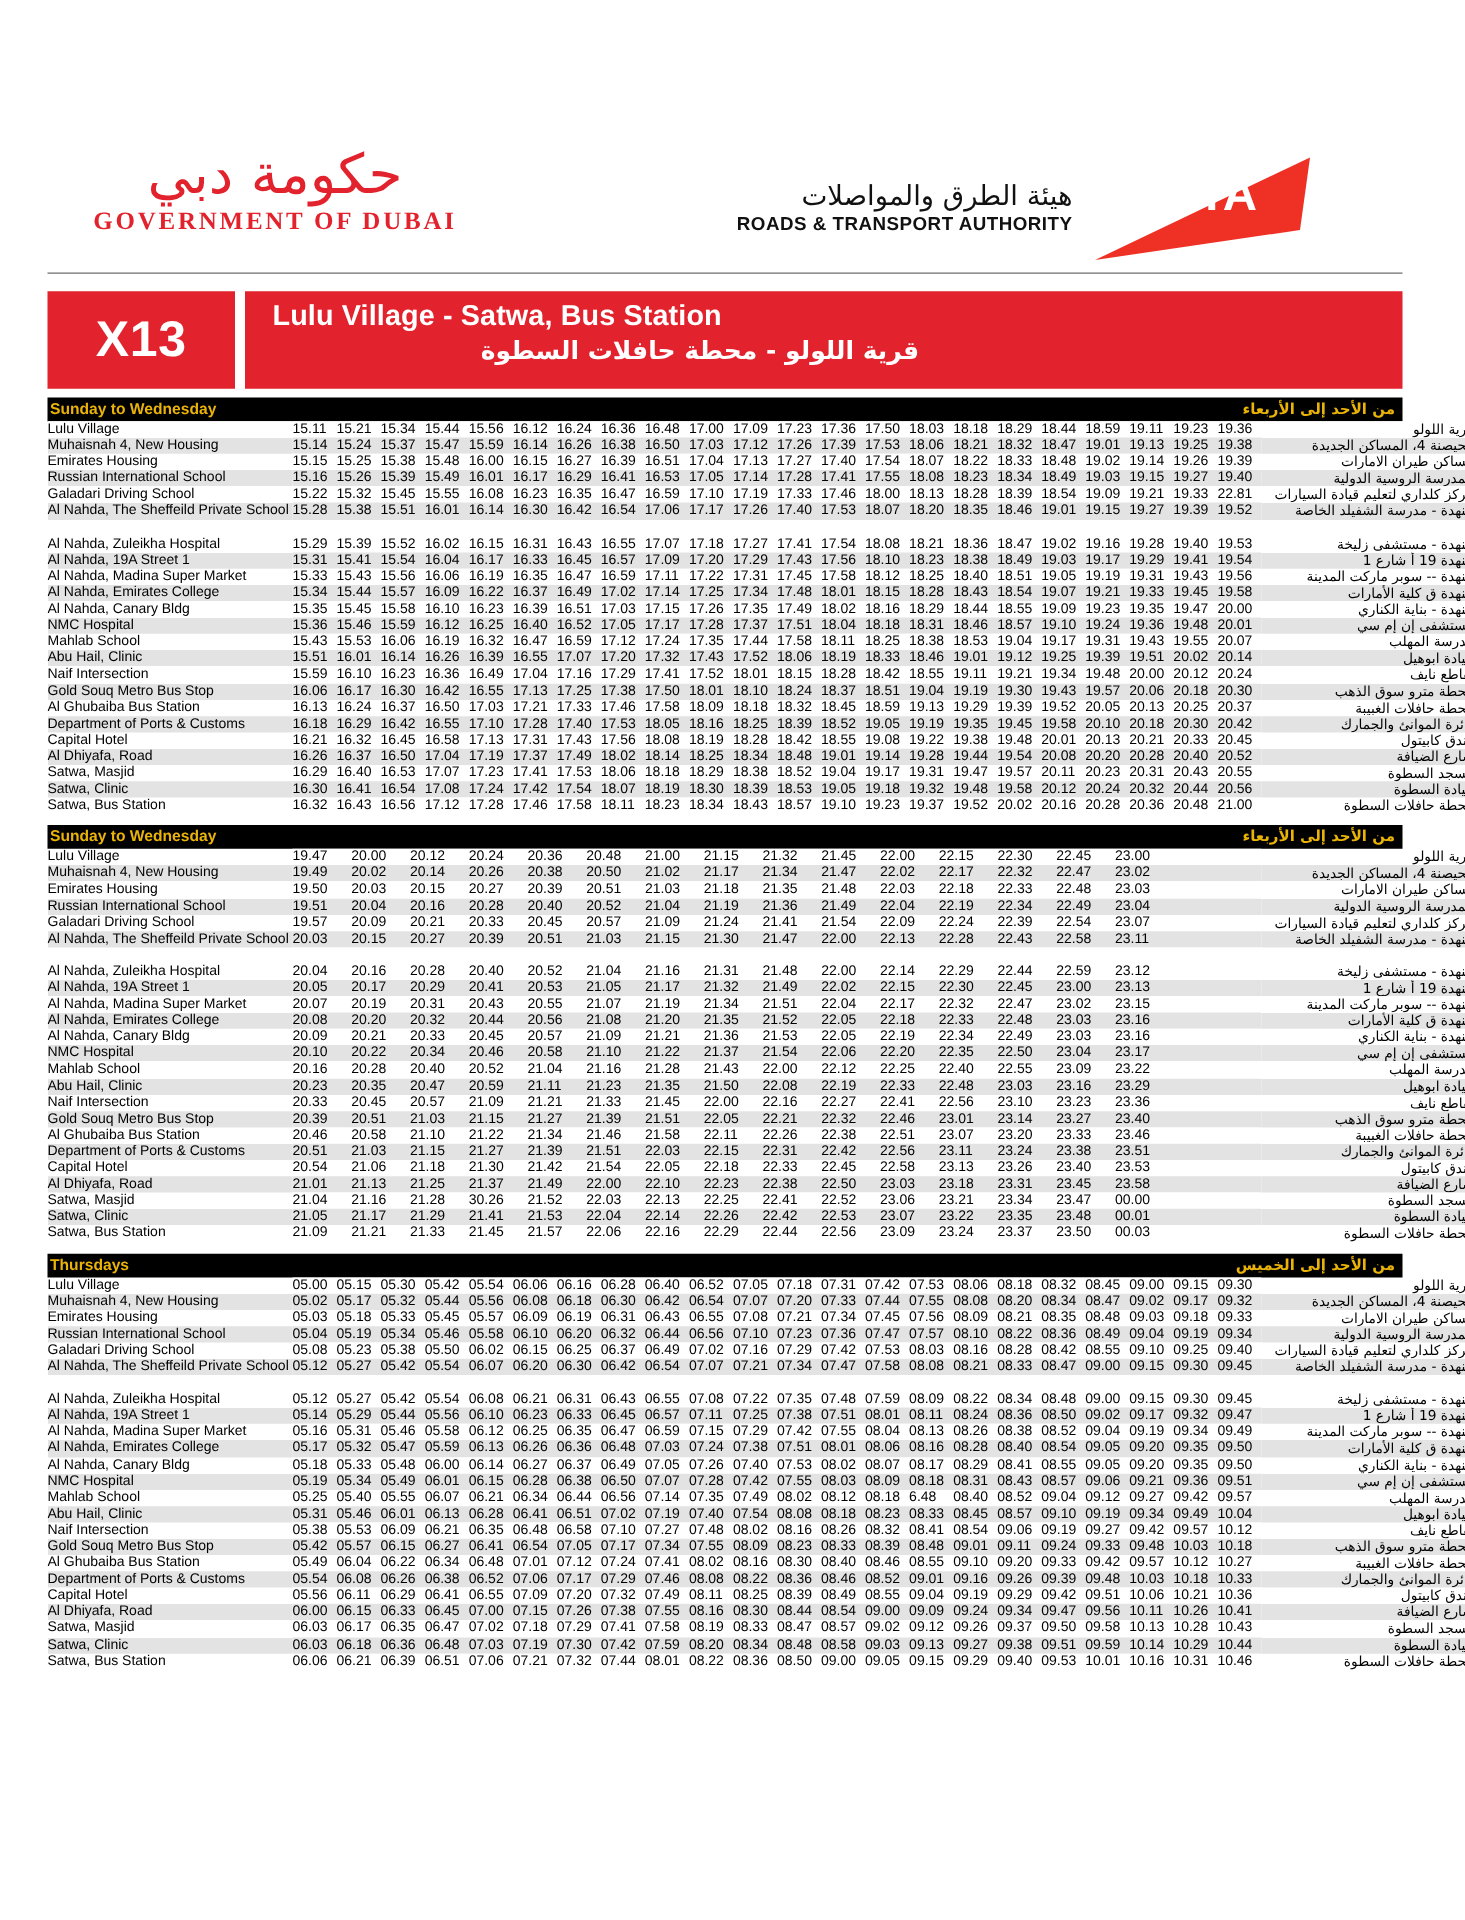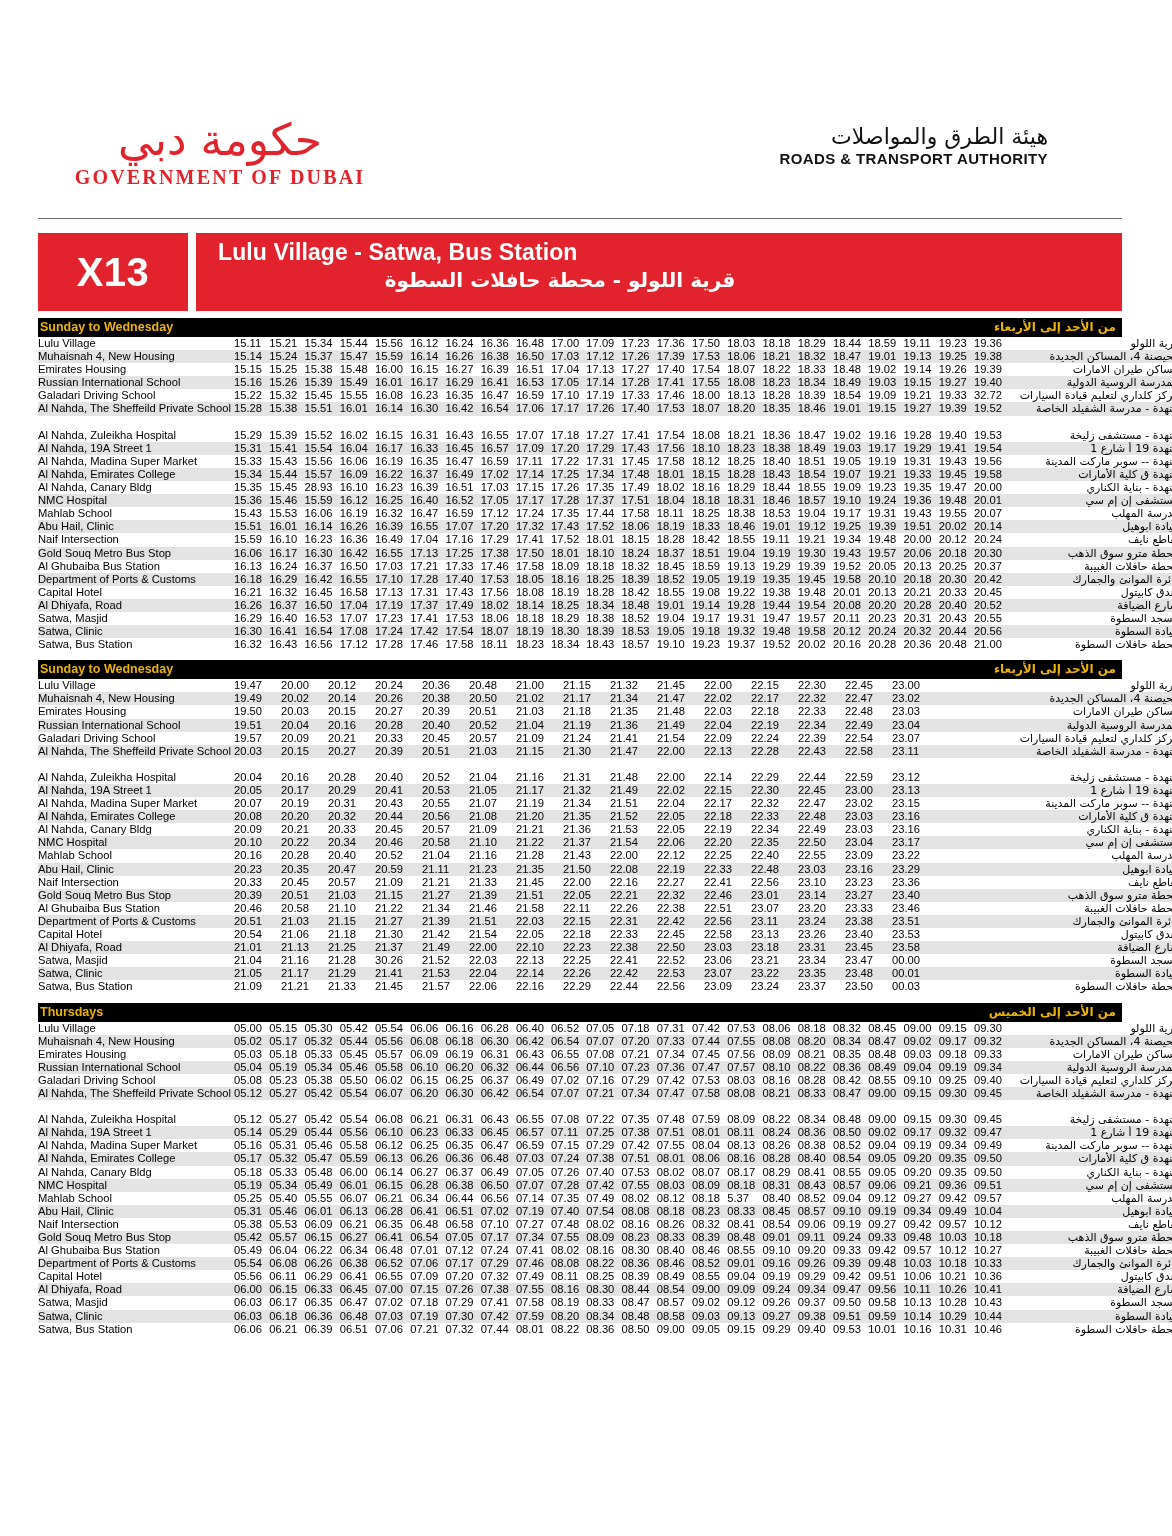--- a/index.html
+++ b/index.html
@@ -218,20 +218,26 @@
 
     <div class="gov-logo">
       <div class="gov-script">حكومة دبي</div>
       <div class="gov-en">GOVERNMENT OF DUBAI</div>
     </div>
 
     <div class="rta-logo">
       <div class="rta-text">
         <div class="rta-ar">هيئة الطرق والمواصلات</div>
         <div class="rta-en">ROADS &amp; TRANSPORT AUTHORITY</div>
+      </div>
+      <div class="rta-mark">
+        <svg width="176" height="86" viewBox="0 0 176 86">
+          <polygon points="176,2 168,60 4,84" fill="#ee3124"></polygon>
+          <text x="96" y="44" font-family="Liberation Sans, sans-serif" font-size="38" font-weight="bold" fill="#ffffff" text-anchor="middle">RTA</text>
+        </svg>
       </div>
     </div>
   </div>
 
   <hr class="hr-top">
 
   <div class="banner">
     <div class="route-badge">X13</div>
     <div class="route-title">
       <div class="en">Lulu Village - Satwa, Bus Station</div>
@@ -384,21 +390,21 @@
                 <span>17.33</span>
                 <span>17.46</span>
                 <span>18.00</span>
                 <span>18.13</span>
                 <span>18.28</span>
                 <span>18.39</span>
                 <span>18.54</span>
                 <span>19.09</span>
                 <span>19.21</span>
                 <span>19.33</span>
-                <span>32.72</span>
+                <span>22.81</span>
               </div>
             </td>
             <td class="stop-ar">مركز كلداري لتعليم قيادة السيارات</td>
           </tr>
           <tr class="row-alt">
             <td class="stop-en">Al Nahda, The Sheffeild Private School</td>
             <td class="times">
               <div class="times-inner">
                 <span>15.28</span>
                 <span>15.38</span>
@@ -550,21 +556,21 @@
               </div>
             </td>
             <td class="stop-ar">النهدة ق كلية الأمارات</td>
           </tr>
           <tr class="row-plain">
             <td class="stop-en">Al Nahda, Canary Bldg</td>
             <td class="times">
               <div class="times-inner">
                 <span>15.35</span>
                 <span>15.45</span>
-                <span>28.93</span>
+                <span>15.58</span>
                 <span>16.10</span>
                 <span>16.23</span>
                 <span>16.39</span>
                 <span>16.51</span>
                 <span>17.03</span>
                 <span>17.15</span>
                 <span>17.26</span>
                 <span>17.35</span>
                 <span>17.49</span>
                 <span>18.02</span>
@@ -1867,21 +1873,21 @@
                 <span>06.21</span>
                 <span>06.34</span>
                 <span>06.44</span>
                 <span>06.56</span>
                 <span>07.14</span>
                 <span>07.35</span>
                 <span>07.49</span>
                 <span>08.02</span>
                 <span>08.12</span>
                 <span>08.18</span>
-                <span>5.37</span>
+                <span>6.48</span>
                 <span>08.40</span>
                 <span>08.52</span>
                 <span>09.04</span>
                 <span>09.12</span>
                 <span>09.27</span>
                 <span>09.42</span>
                 <span>09.57</span>
               </div>
             </td>
             <td class="stop-ar">مدرسة المهلب</td>

